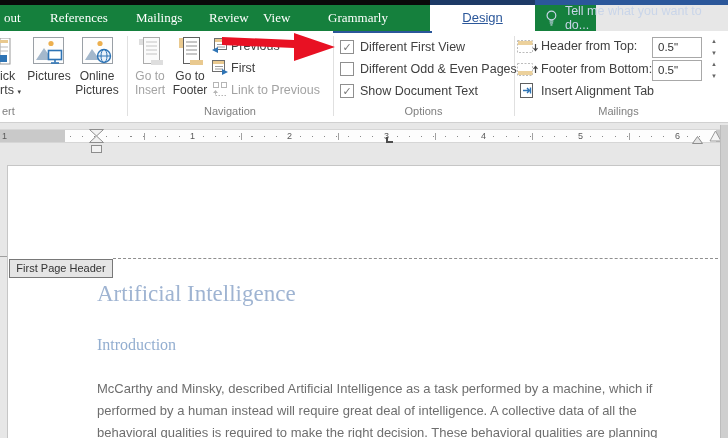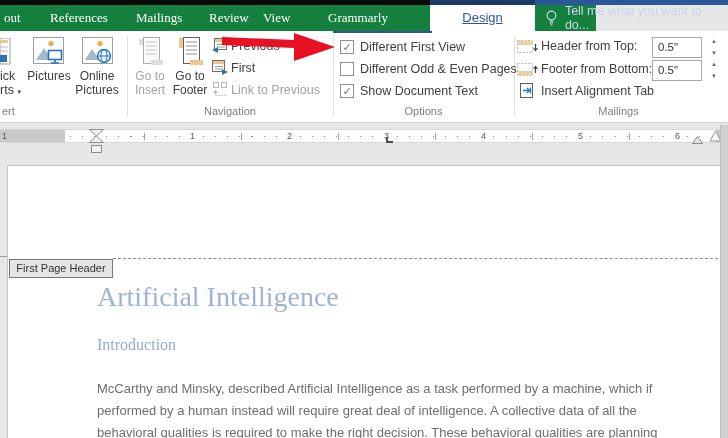--- a/index.html
+++ b/index.html
@@ -50,21 +50,21 @@
   .ruler-num { top:0; font-size:9px; color:#5a5a5a; line-height:12px; background:#fdfdfd; padding:0 2px; }
 
   
   .scrollbar { left:720px; top:125px; width:8px; height:313px; background:#cfcfcf; border-left:1px solid #bdbdbd; }
   .page { left:7px; top:165px; width:713px; height:273px; background:#fff;
           border-left:1px solid #c6c6c6; border-top:1px solid #c6c6c6; }
   .hdr-dashed { left:113px; top:258px; width:605px; height:0; border-top:1px dashed #8f8f8f; }
   .hdr-tick { left:0; top:256px; width:7px; height:1px; background:#9f9f9f; }
   .hdr-tag { left:9px; top:259px; width:104px; height:19px; background:#e5e5e5; border:1px solid #787878;
              font-size:11px; color:#333; text-align:center; line-height:17px; }
-  .doc-title { left:97px; top:281px; font-family:"Liberation Serif", serif; font-size:28px; color:#9fb4d2; white-space:nowrap; }
+  .doc-title { left:97px; top:281px; font-family:"Liberation Serif", serif; font-size:23px; color:#9fb4d2; white-space:nowrap; }
   .doc-heading { left:97px; top:336px; font-family:"Liberation Serif", serif; font-size:16px; color:#93aed0; white-space:nowrap; }
   .doc-line { left:97px; font-size:13px; color:#6e6e6e; white-space:nowrap; letter-spacing:0; }
 
   .caret { font-size:7px; color:#444; }
   .row-icon { display:inline-block; }
 </style>
 </head>
 <body>
 
 <div id="screen">

